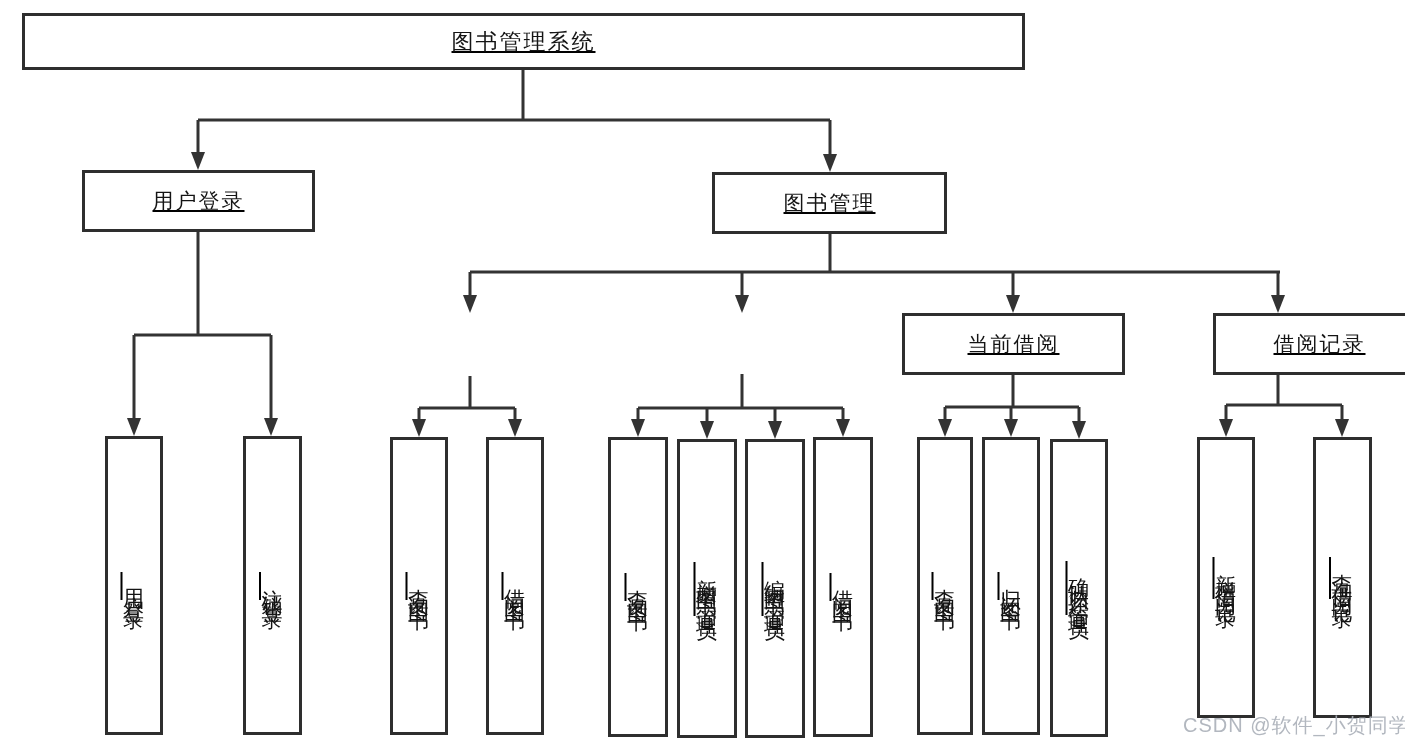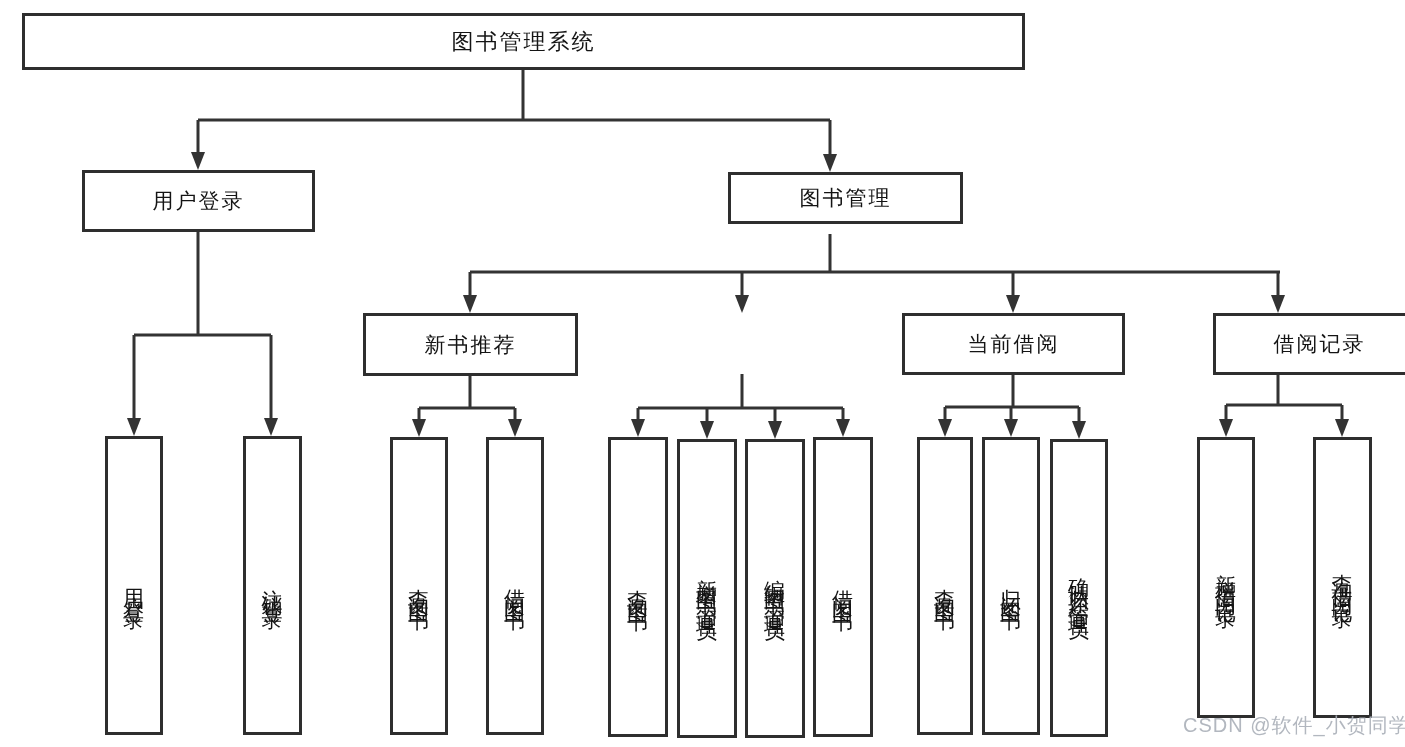--- a/index.html
+++ b/index.html
@@ -23,20 +23,21 @@
   }
   .node {
     position: absolute;
     box-sizing: border-box;
     border: 3px solid #2e2e2e;
     background: #ffffff;
     display: flex;
     align-items: center;
     justify-content: center;
     z-index: 2;
+    text-decoration: underline;
   }
   .node .lbl {
     color: #141414;
     font-size: 21px;
     letter-spacing: 2px;
     white-space: nowrap;
   }
   .node.root .lbl {
     font-size: 22px;
   }
@@ -126,34 +127,31 @@
     </g>
   </svg>
 
   <div class="node root" style="left:22px; top:13px; width:1003px; height:57px;">
     <span class="lbl">图书管理系统</span>
   </div>
 
   <div class="node" style="left:82px; top:170px; width:233px; height:62px;">
     <span class="lbl">用户登录</span>
   </div>
-  <div class="node" style="left:728px; top:172px; width:235px; height:52px;">
+  <div class="node" style="left:712px; top:172px; width:235px; height:62px;">
     <span class="lbl">图书管理</span>
   </div>
 
   <div class="node vbox" style="left:105px; top:436px; width:58px; height:299px;">
     <span class="lbl">用户登录</span>
   </div>
   <div class="node vbox" style="left:243px; top:436px; width:59px; height:299px;">
     <span class="lbl">注销登录</span>
   </div>
 
-  <div class="node" style="left:363px; top:313px; width:215px; height:63px;">
-    <span class="lbl">新书推荐</span>
-  </div>
   <div class="node" style="left:902px; top:313px; width:223px; height:62px;align-items:center;">
     <span class="lbl">当前借阅</span>
   </div>
   <div class="node" style="left:1172px; top:313px; width:213px; height:62px;margin-left:41px;">
     <span class="lbl">借阅记录</span>
   </div>
 
   <div class="node vbox" style="left:390px; top:437px; width:58px; height:298px;">
     <span class="lbl">查询图书</span>
   </div>

